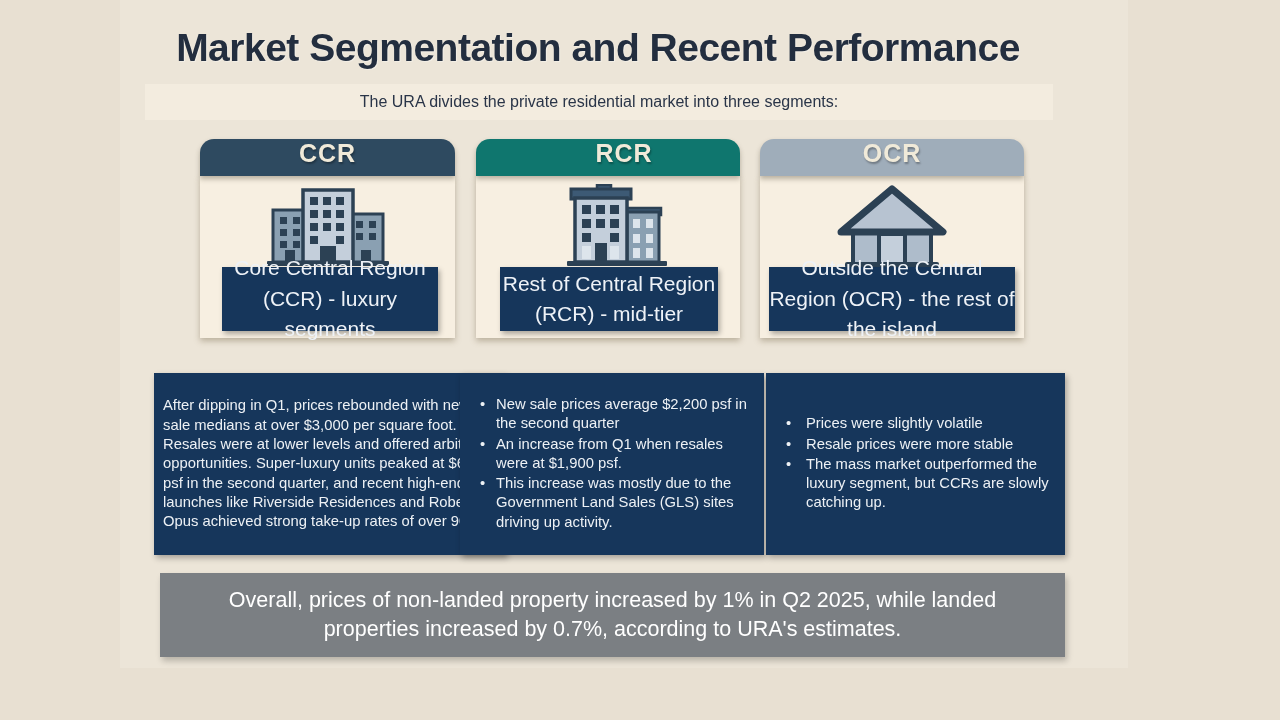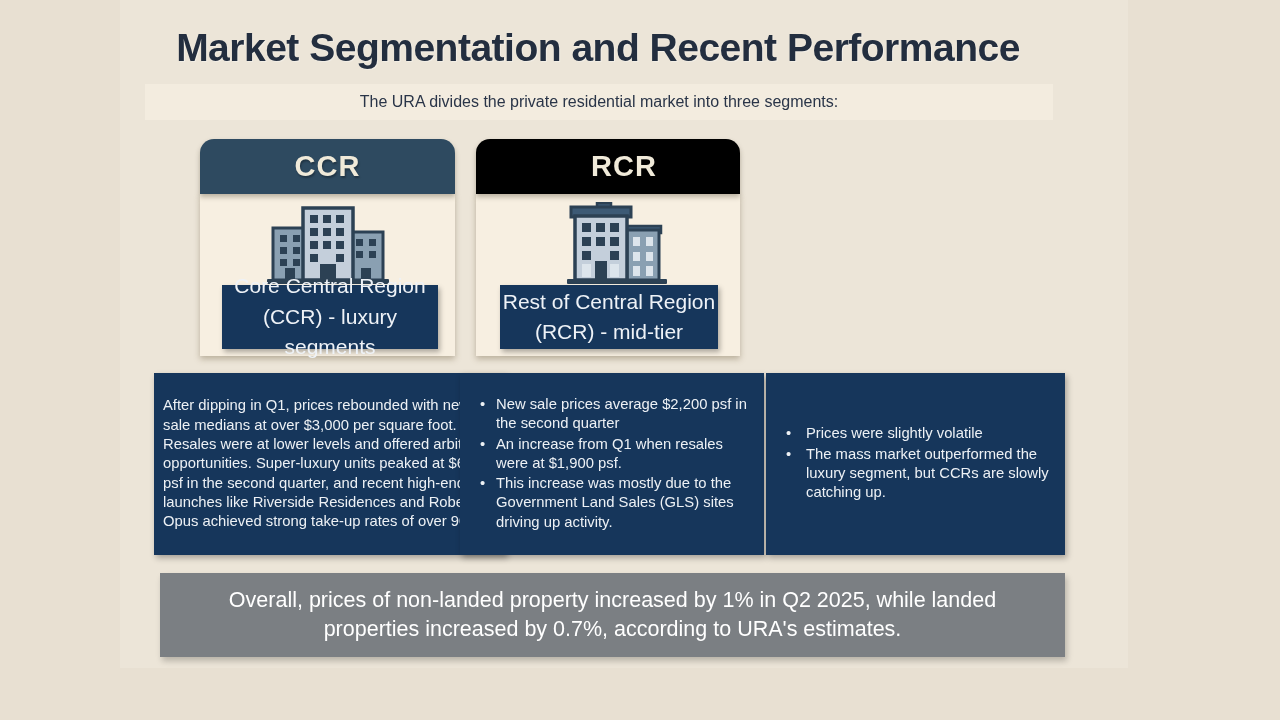--- a/index.html
+++ b/index.html
@@ -11,26 +11,26 @@
          font-size:39px;font-weight:bold;color:#232e3f;letter-spacing:-0.5px;
          text-shadow:1px 1px 0 rgba(255,255,255,0.35);}
   .subtitle-band{position:absolute;left:145px;top:84px;width:908px;height:36px;
          background:#f3ecdf;display:flex;align-items:center;justify-content:center;}
   .subtitle{font-size:16px;color:#2a3548;}
 
   .card{position:absolute;top:139px;}
   .card.c1{left:200px;width:255px;}
   .card.c2{left:476px;width:264px;}
   .card.c3{left:760px;width:264px;}
-  .card-header{height:55px;border-radius:14px 14px 0 0;display:flex;align-items:center;
-         justify-content:center;font-size:29px;font-weight:bold;color:#f0ead9;
+  .card-header{height:37px;border-radius:14px 14px 0 0;display:flex;align-items:flex-start;
+         justify-content:center;font-size:25px;font-weight:bold;color:#f0ead9;
          letter-spacing:1px;box-shadow:0 3px 5px rgba(70,60,40,0.35);
          text-shadow:1px 2px 2px rgba(0,0,0,0.3);position:relative;z-index:2;}
   .h-ccr{background:#2e4a60;}
-  .h-rcr{background:#000000;padding-left:32px;}
+  .h-rcr{background:#0f766e;padding-left:32px;}
   .h-ocr{background:#9fadba;}
   .card-body{position:relative;height:162px;background:#f7efe1;
          box-shadow:0 3px 6px rgba(110,95,65,0.4);}
   .icon-wrap{position:absolute;top:8px;left:0;right:0;height:84px;
          display:flex;justify-content:center;align-items:flex-end;}
   .caption{position:absolute;background:#16365b;color:#eef2f7;display:flex;
          align-items:center;justify-content:center;text-align:center;
          font-size:21px;line-height:1.45;box-shadow:2px 3px 5px rgba(0,0,0,0.3);z-index:3;}
   .c1 .caption{left:22px;width:216px;top:91px;height:64px;}
   .c2 .caption{left:24px;width:218px;top:91px;height:64px;}
@@ -147,36 +147,53 @@
             <rect x="49" y="62" width="9" height="13"></rect>
               <rect x="77" y="62" width="9" height="13"></rect>
           </g>
           <rect x="34" y="77" width="100" height="5" rx="1" fill="#2c4154"></rect>
         </svg>
       </div>
       <div class="caption">Rest of Central Region (RCR) - mid-tier</div>
     </div>
   </div>
 
+  <div class="card c3">
+    <div class="card-header h-ocr">
+      <span>OCR</span>
+    </div>
+    <div class="card-body">
+      <div class="icon-wrap">
+        <svg width="130" height="86" viewBox="0 0 130 86">
+          <rect x="26" y="46" width="78" height="36" fill="#aebccb" stroke="#2c4154" stroke-width="4"></rect>
+          <polygon points="14,50 65,7 116,50" fill="#b7c3d1" stroke="#2c4154" stroke-width="7" stroke-linejoin="round"></polygon>
+          <rect x="52" y="52" width="26" height="30" fill="#c4cfdb" stroke="#2c4154" stroke-width="4"></rect>
+          <rect x="18" y="80" width="94" height="6" rx="2" fill="#2c4154"></rect>
+        </svg>
+      </div>
+      <div class="caption">Outside the Central Region (OCR) - the rest of the island</div>
+    </div>
+  </div>
 
   <div class="info info1">
     <p>After dipping in Q1, prices rebounded with new sale medians at over $3,000 per square foot. Resales were at lower levels and offered arbitrage opportunities. Super-luxury units peaked at $6,613 psf in the second quarter, and recent high-end launches like Riverside Residences and Robertson Opus achieved strong take-up rates of over 90%.</p>
   </div>
 
   <div class="info info2">
     <ul class="bullets">
       <li>New sale prices average $2,200 psf in the second quarter</li>
       <li>An increase from Q1 when resales were at $1,900 psf.</li>
       <li>This increase was mostly due to the Government Land Sales (GLS) sites driving up activity.</li>
     </ul>
   </div>
 
   <div class="info info3">
     <ul class="bullets">
       <li>Prices were slightly volatile</li>
+      <li>Resale prices were more stable</li>
       <li>The mass market outperformed the luxury segment, but CCRs are slowly catching up.</li>
     </ul>
   </div>
 
   <div class="footer-box">
     <span>Overall, prices of non-landed property increased by 1% in Q2 2025, while landed properties increased by 0.7%, according to URA's estimates.</span>
   </div>
 </div>
 
 </body></html>

